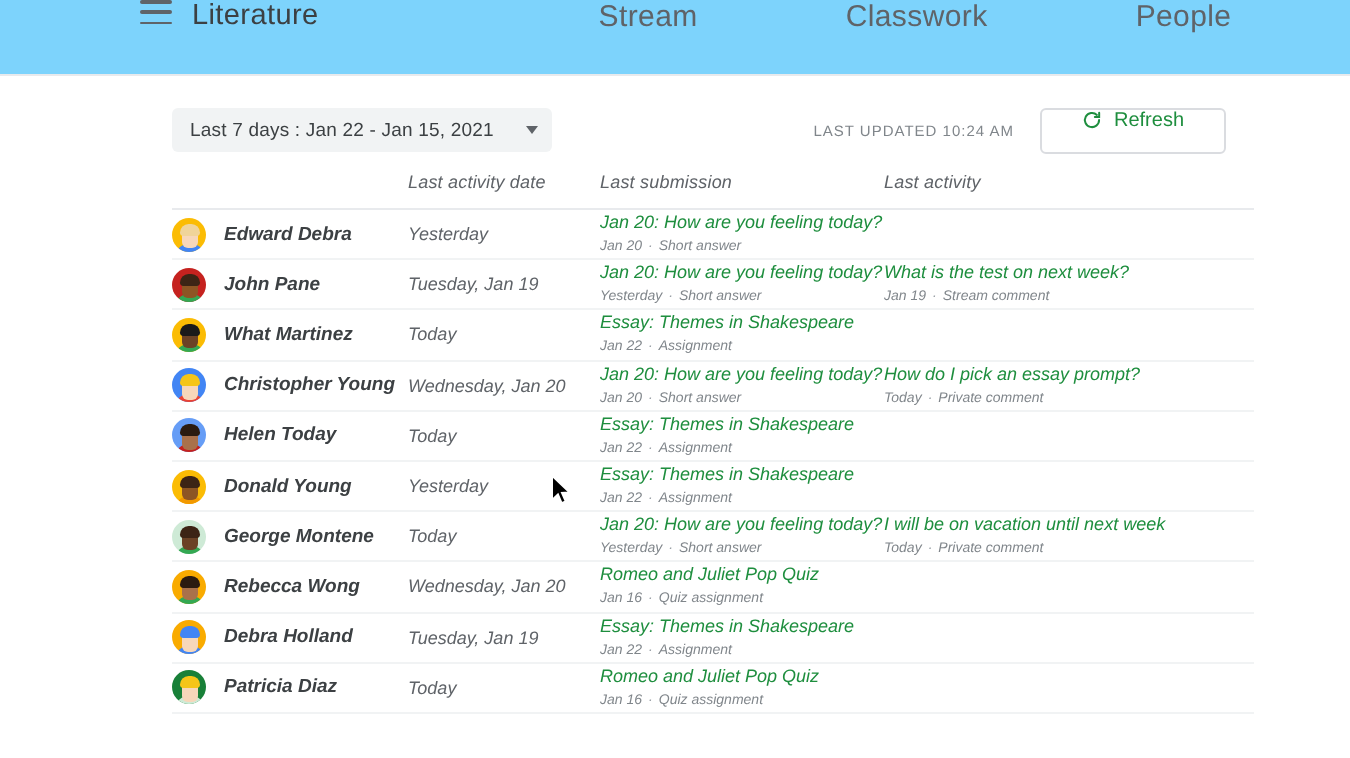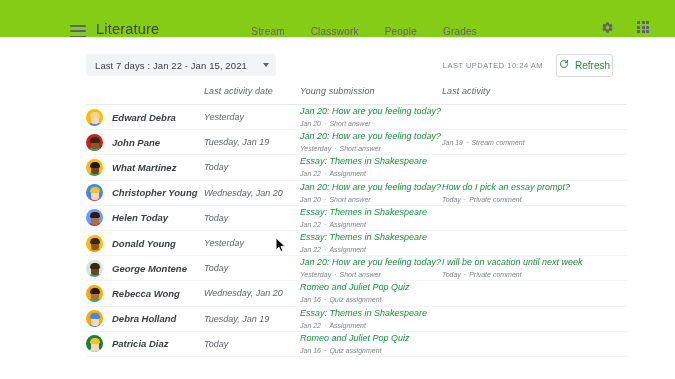--- a/index.html
+++ b/index.html
@@ -8,24 +8,24 @@
     background: #ffffff;
     font-family: "Liberation Sans", sans-serif;
     overflow: hidden;
     color: #3c4043;
   }
 
   
   .appbar {
     height: 38px;
     display: flex;
-    align-items: flex-end;
+    align-items: flex-start;
     padding: 0 14px 0 70px;
     border-bottom: 1px solid #e8eaed;
-    background: #84cc16;
+    background: #7dd3fc;
     position: relative;
   }
   .hamburger {
     position: absolute;
     left: 70px;
     width: 16px; height: 12px;
     display: flex; flex-direction: column; justify-content: space-between;
     cursor: pointer;
   }
   .hamburger i { display:block; height: 1.5px; background: #5f6368; border-radius: 1px; }
@@ -36,25 +36,26 @@
     letter-spacing: .2px;
     white-space: nowrap;
   }
   .navtabs {
     display: flex;
     align-items: center;
     gap: 26px;
     margin-left: 92px;
   }
   .navtab {
-    font-size: 10px;
+    font-size: 15px;
     color: #5f6368;
     cursor: pointer;
     white-space: nowrap;
     letter-spacing: .2px;
+    margin-left: 48px;
   }
   .appbar-right {
     margin-left: auto;
     display: flex;
     align-items: center;
     gap: 16px;
     padding-right: 8px;
   }
   .icon-btn {
     width: 20px; height: 20px;
@@ -107,27 +108,26 @@
     padding-right: 48px;
   }
   .last-updated {
     font-size: 7.5px;
     color: #80868b;
     letter-spacing: .5px;
     white-space: nowrap;
   }
   .refresh-btn {
     display: flex;
-    align-items: center;
     gap: 6px;
     border: 1px solid #dadce0;
     border-radius: 3px;
     background: #fff;
     height: 23px;
-    padding: 0 2px;
+    padding: 0 20px;
     color: #1e8e3e;
     font-size: 10px;
     cursor: pointer;
     white-space: nowrap;
   }
 
   
   .table-wrap { padding: 0 48px 0 86px; font-style: italic; }
   .thead {
     display: flex;
@@ -280,21 +280,21 @@
       </span>
       <span>Refresh</span>
     </div>
   </div>
 </div>
 
 <div class="table-wrap">
   <div class="thead">
     <div class="th col-name"></div>
     <div class="th col-date">Last activity date</div>
-    <div class="th col-sub">Young submission</div>
+    <div class="th col-sub">Last submission</div>
     <div class="th col-com">Last activity</div>
   </div>
   <div id="rows">
       <div class="row">
         <div class="cell-name">
           <div class="avatar" style="background: rgb(251, 188, 4);">
             <div class="body" style="background: rgb(66, 133, 244);"></div>
             <div class="face" style="background: rgb(247, 215, 186);"></div>
             <div class="hair" style="background: rgb(240, 212, 154);"></div>
           </div>
@@ -315,20 +315,21 @@
             <div class="hair" style="background: rgb(60, 36, 21);"></div>
           </div>
           <div class="name-text">John Pane</div>
         </div>
         <div class="cell-date">Tuesday, Jan 19</div>
         <div class="cell-sub">
           <div class="link-title">Jan 20: How are you feeling today?</div>
           <div class="link-meta"><span>Yesterday</span><span class="dot">·</span><span>Short answer</span></div>
         </div>
         <div class="cell-com">
+          <div class="link-title">What is the test on next week?</div>
           <div class="link-meta"><span>Jan 19</span><span class="dot">·</span><span>Stream comment</span></div>
         </div>
       </div>
       <div class="row">
         <div class="cell-name">
           <div class="avatar" style="background: rgb(251, 188, 4);">
             <div class="body" style="background: rgb(52, 168, 83);"></div>
             <div class="face" style="background: rgb(107, 66, 38);"></div>
             <div class="hair" style="background: rgb(26, 26, 26);"></div>
           </div>

